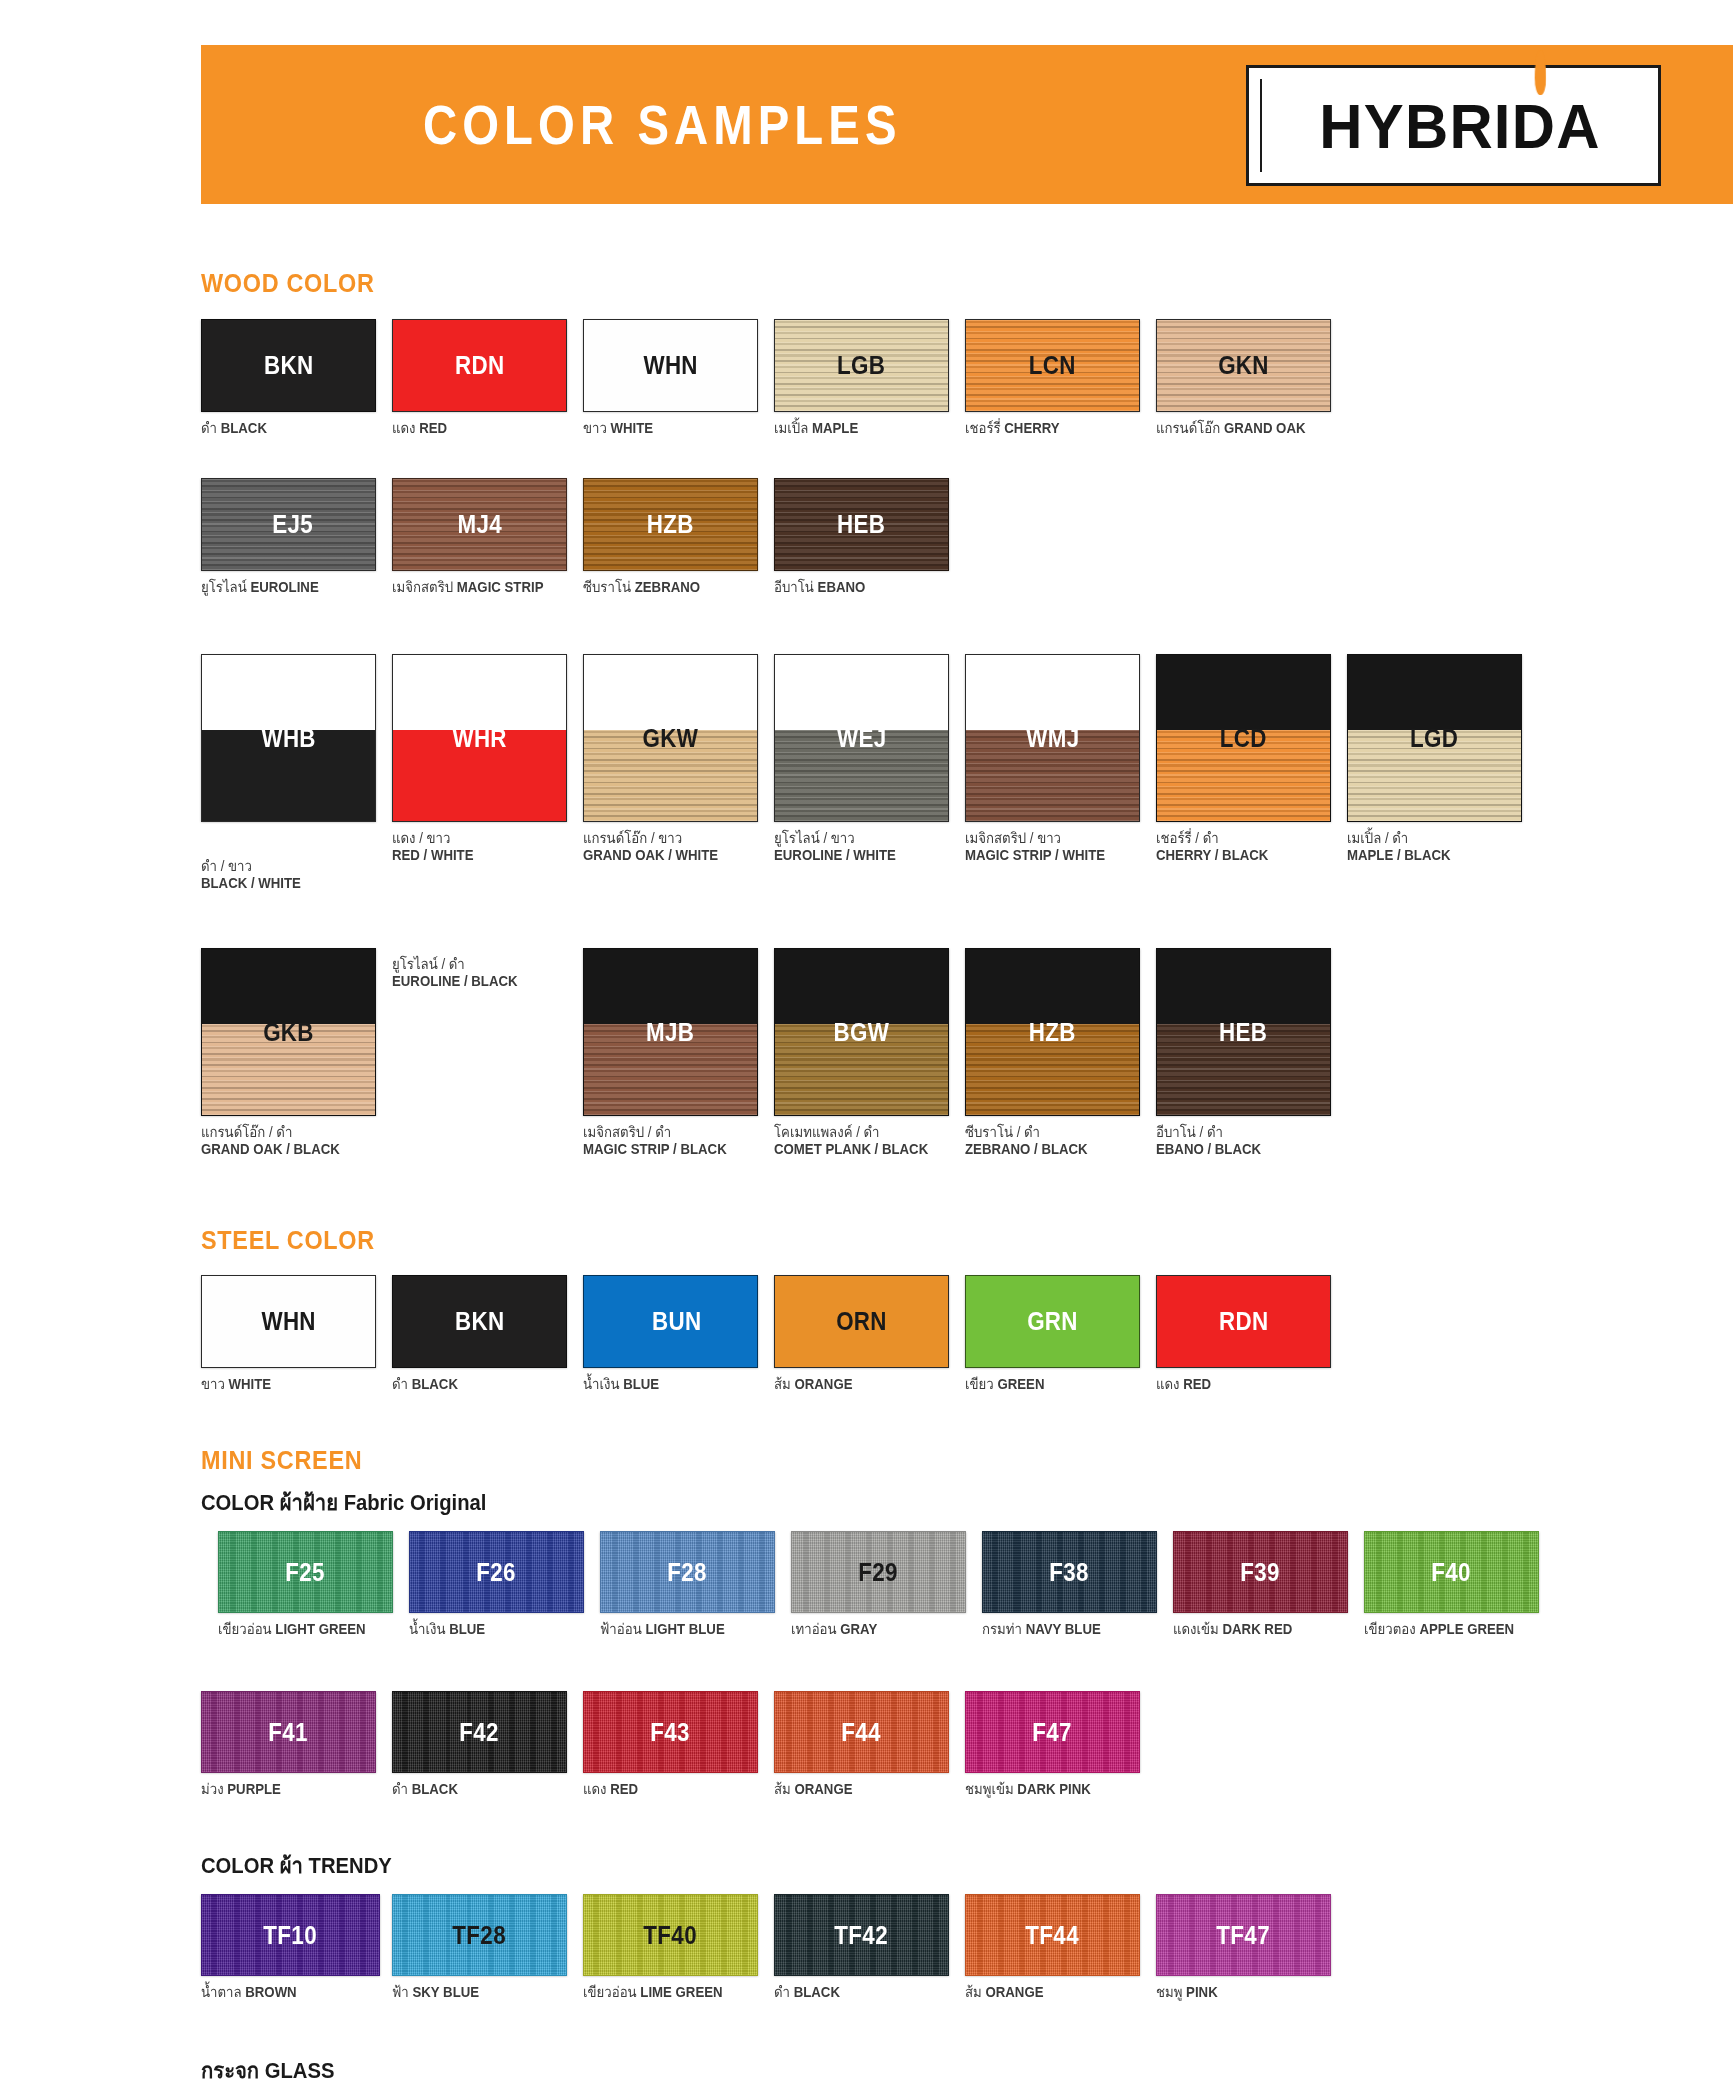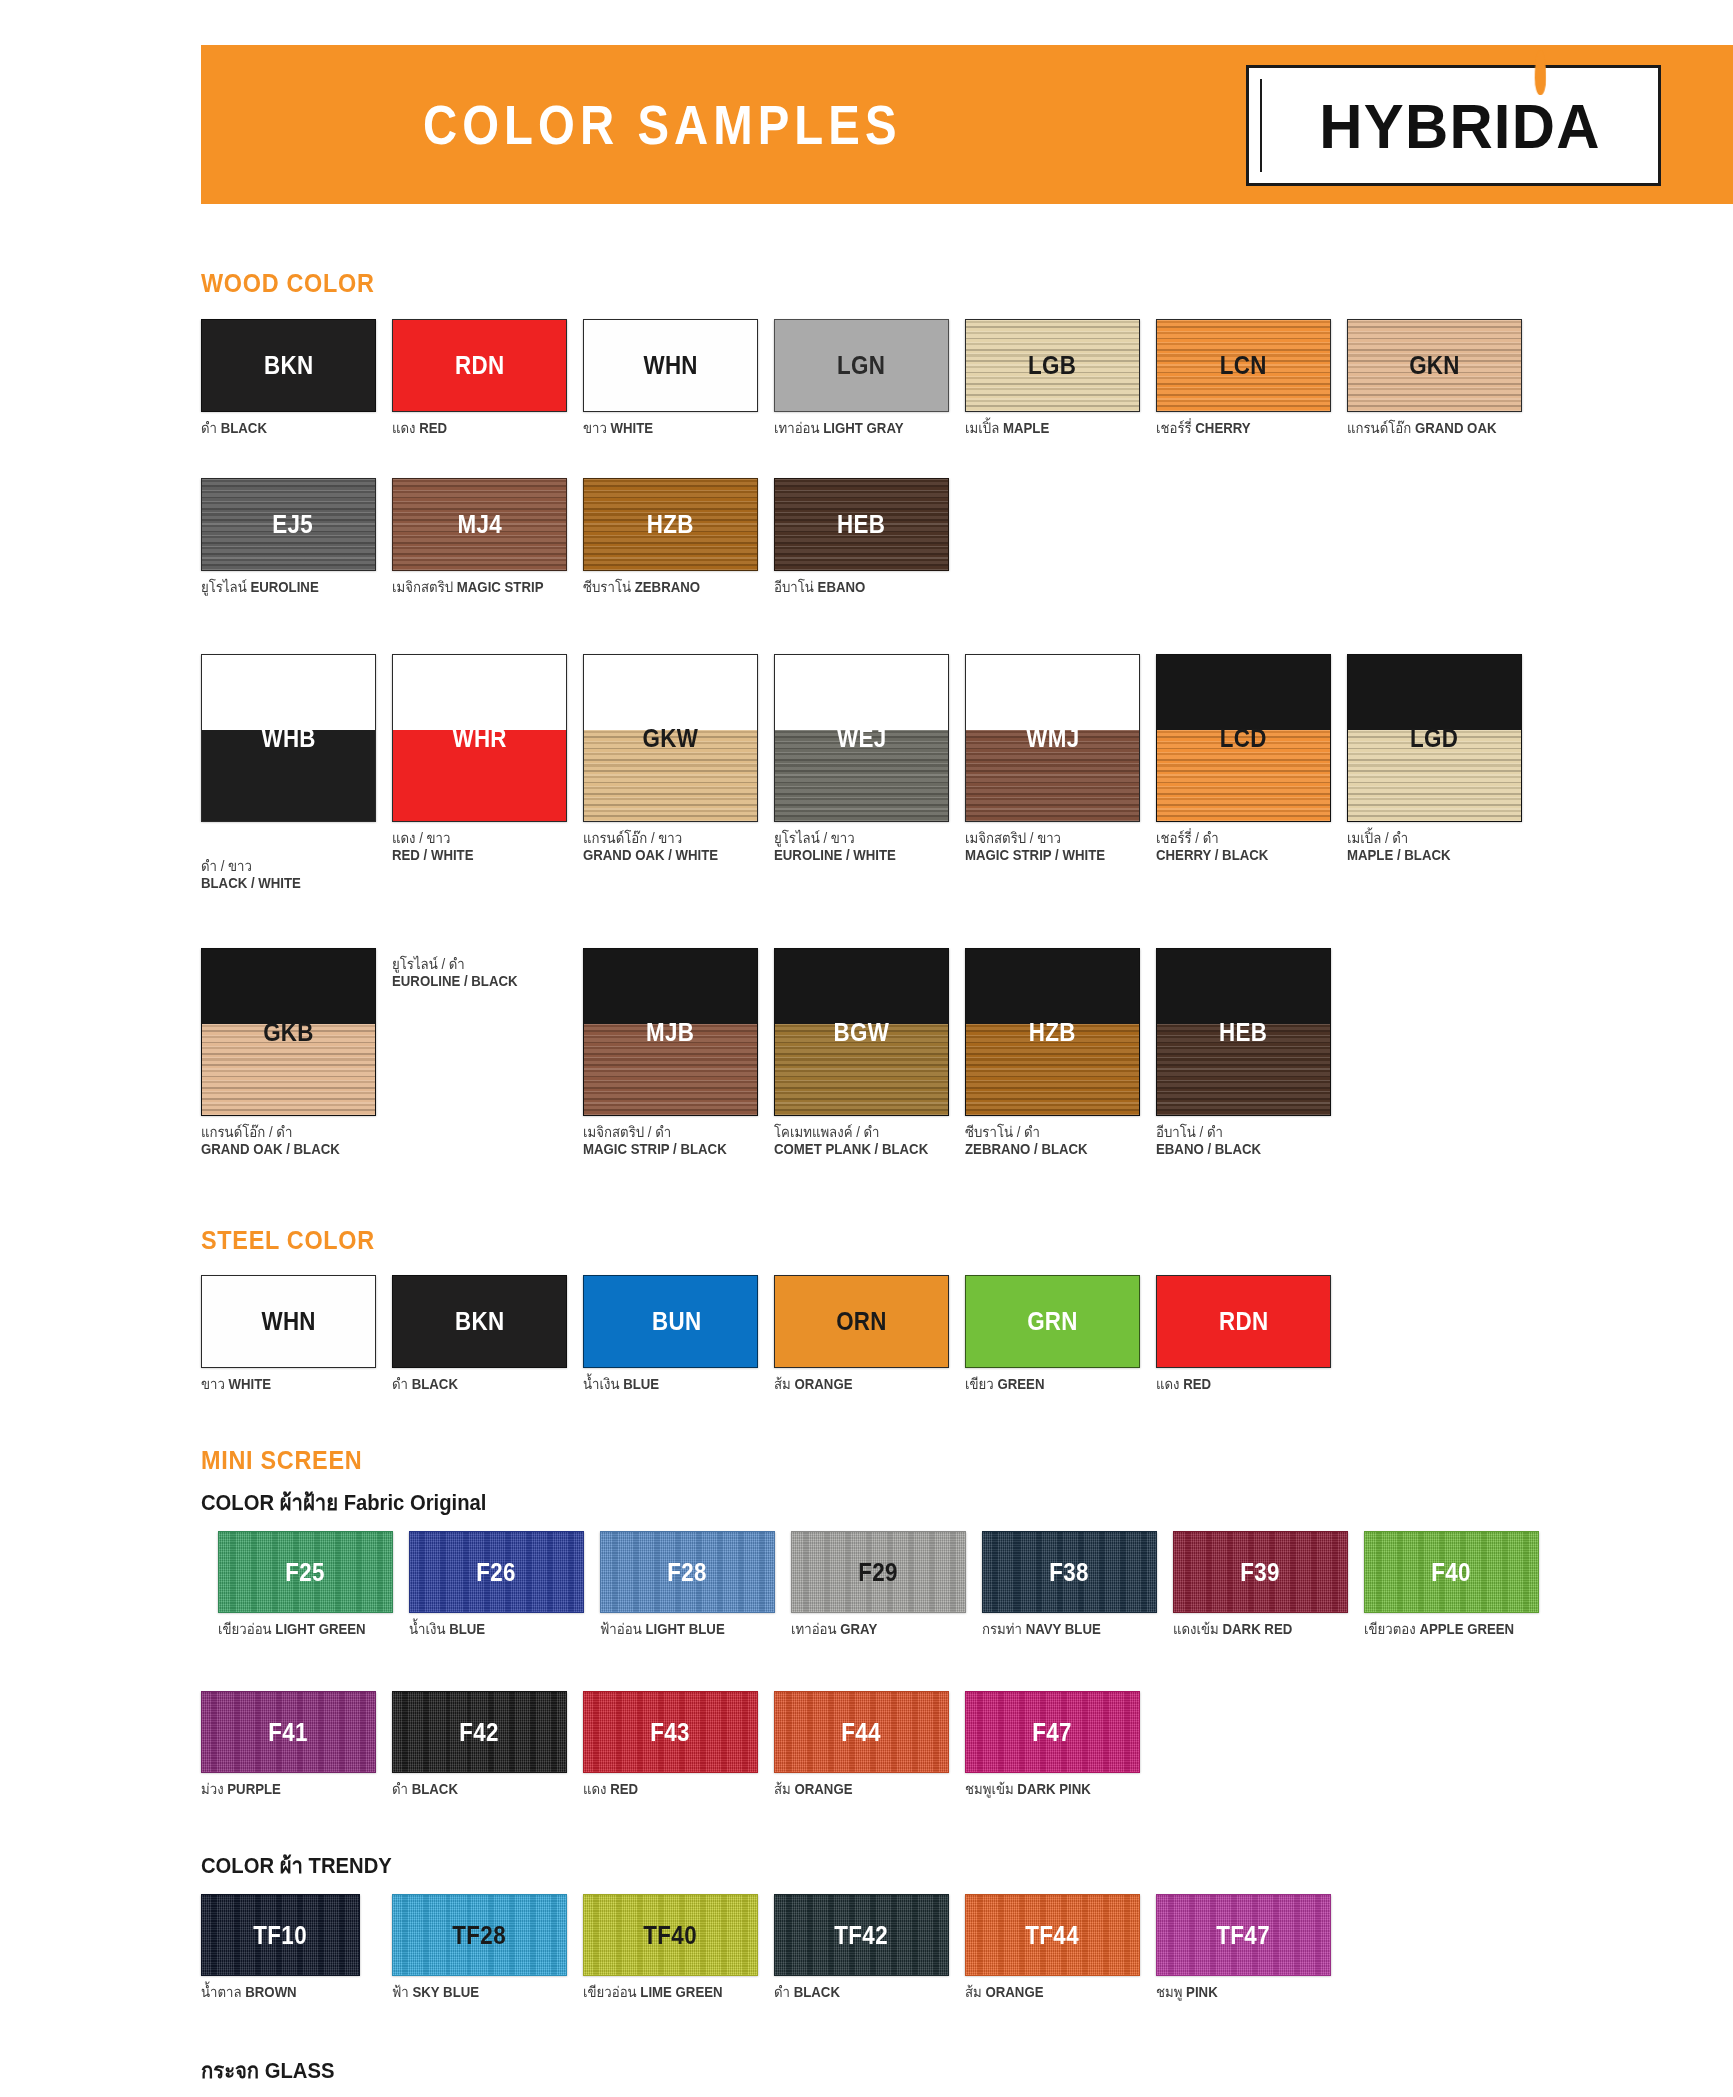--- a/index.html
+++ b/index.html
@@ -183,26 +183,20 @@
         </div>
         <div class="label"><span class="th">แดง</span> <span>RED</span></div>
       </div>
       <div class="cell" style="width: 191px;">
         <div class="swatch" style="width: 175px; height: 93px; background: rgb(254, 254, 254); border: 1.7px solid rgb(42, 42, 42);">
           <span class="code" style="color: rgb(26, 26, 26);">WHN</span>
         </div>
         <div class="label"><span class="th">ขาว</span> <span>WHITE</span></div>
       </div>
       <div class="cell" style="width: 191px;">
-        <div class="swatch" style="width: 175px; height: 93px; background: rgb(170, 170, 170); border: 1.7px solid rgba(0, 0, 0, 0.55);">
-          <span class="code" style="color: rgb(42, 42, 42);">LGN</span>
-        </div>
-        <div class="label"><span class="th">เทาอ่อน</span> <span>LIGHT GRAY</span></div>
-      </div>
-      <div class="cell" style="width: 191px;">
         <div class="swatch tex-wood" style="width: 175px; height: 93px; background: rgb(227, 211, 171); border: 1.7px solid rgb(42, 42, 42);">
           <span class="code" style="color: rgb(26, 26, 26);">LGB</span>
         </div>
         <div class="label"><span class="th">เมเปิ้ล</span> <span>MAPLE</span></div>
       </div>
       <div class="cell" style="width: 191px;">
         <div class="swatch tex-wood" style="width: 175px; height: 93px; background: rgb(240, 144, 56); border: 1.7px solid rgb(42, 42, 42);">
           <span class="code" style="color: rgb(26, 26, 26);">LCN</span>
         </div>
         <div class="label"><span class="th">เชอร์รี่</span> <span>CHERRY</span></div>
@@ -491,21 +485,21 @@
       </div>
       <div class="cell" style="width: 191px;">
         <div class="swatch tex-fab" style="width: 175px; height: 82px; background: rgb(206, 25, 119); border: 1.3px solid rgba(0, 0, 0, 0.18);">
           <span class="code" style="color: rgb(255, 255, 255);">F47</span>
         </div>
         <div class="label"><span class="th">ชมพูเข้ม</span> <span>DARK PINK</span></div>
       </div>
     </div>
     <div class="row" style="left: 201px; top: 1894px;">
       <div class="cell" style="width: 191px;">
-        <div class="swatch tex-fab" style="width: 159px; height: 82px; background: #0f172a; border: 1.3px solid rgba(0, 0, 0, 0.18);">
+        <div class="swatch tex-fab" style="width: 179px; height: 82px; background: #4c1d95; border: 1.3px solid rgba(0, 0, 0, 0.18);">
           <span class="code" style="color: rgb(255, 255, 255);">TF10</span>
         </div>
         <div class="label"><span class="th">น้ำตาล</span> <span>BROWN</span></div>
       </div>
       <div class="cell" style="width: 191px;">
         <div class="swatch tex-fab" style="width: 175px; height: 82px; background: rgb(53, 172, 223); border: 1.3px solid rgba(0, 0, 0, 0.18);">
           <span class="code" style="color: rgb(26, 26, 26);">TF28</span>
         </div>
         <div class="label"><span class="th">ฟ้า</span> <span>SKY BLUE</span></div>
       </div>

